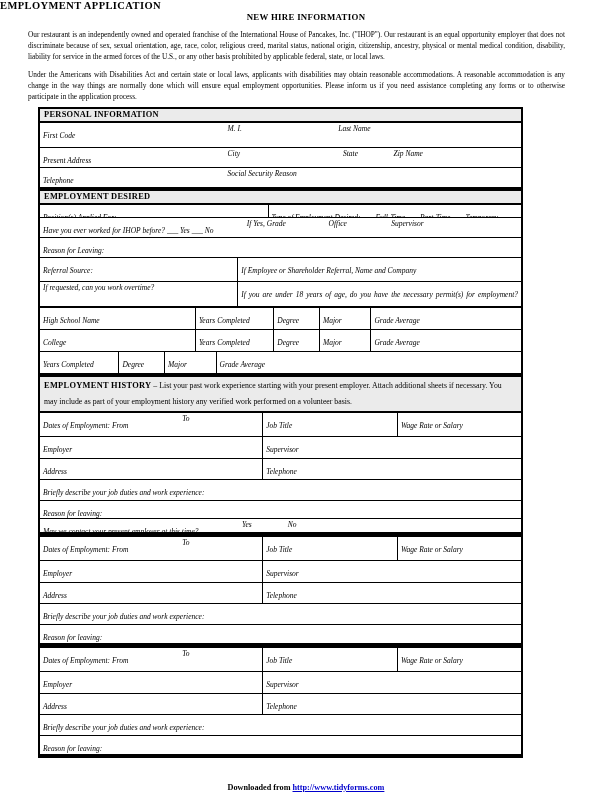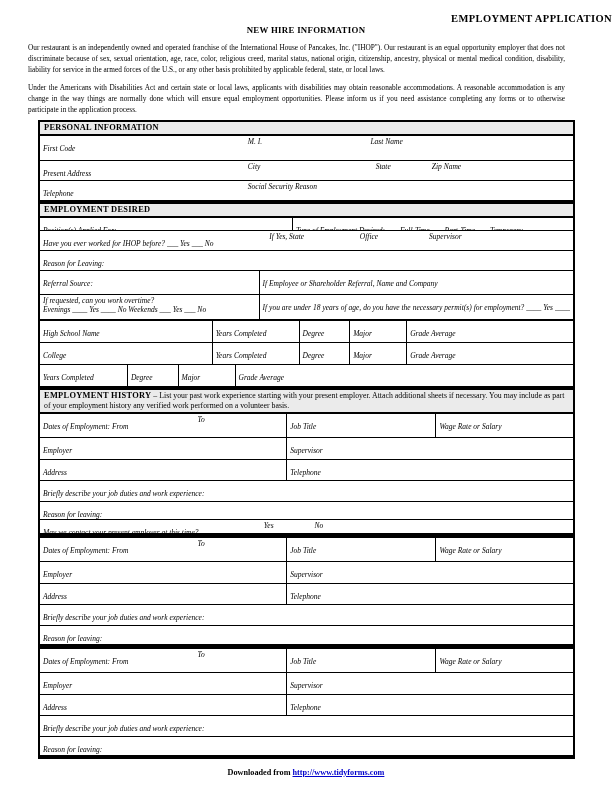--- a/index.html
+++ b/index.html
@@ -1,48 +1,48 @@
 <!DOCTYPE html>
 <html><head>
 <meta charset="utf-8">
 <style>
   html,body { margin:0; padding:0; background:#fff; }
   .page {
     position:relative; width:612px; height:792px; background:#ffffff;
     font-family:"Liberation Serif", serif; color:#000; overflow:hidden;
   }
-  .doc-title { padding-top:13px; text-align:right; font-weight:bold; font-size:10.5px; letter-spacing:.4px; }
+  .doc-title { text-align:left; font-weight:bold; font-size:10.5px; letter-spacing:.4px; }
   .doc-subtitle { text-align:center; font-weight:bold; font-size:8.8px; letter-spacing:.3px; margin-top:1px; }
   .intro { width:537px; margin:8px 37px 0 28px; font-size:7.3px; line-height:10.8px; text-align:justify; }
-  .form { width:537px; margin:4px 23px 0 38px; }
+  .form { width:485px; margin:4px 23px 0 38px; }
   .band {
     box-sizing:border-box; border:2px solid #000; background:#ebebeb;
     font-weight:bold; font-size:8.4px; letter-spacing:.3px; padding:1px 4px; line-height:10px;
   }
-  .band.hist { font-weight:normal; letter-spacing:0; font-size:7.8px; line-height:10px; }
+  .band.hist { font-weight:normal; letter-spacing:0; font-size:7.8px; line-height:16px; }
   .band.hist b { font-size:8.4px; letter-spacing:.3px; }
   .sect { box-sizing:border-box; border:2px solid #000; border-top:0; }
   .sect.last { border-bottom-width:4px; }
   .row { position:relative; box-sizing:border-box; border-bottom:1px solid #000; display:flex; align-items:stretch; }
   .row.nb { border-bottom:0; }
   .cell { position:relative; box-sizing:border-box; padding:1px 3px; overflow:hidden; }
   .cell + .cell { border-left:1px solid #000; }
   .lbl { font-style:italic; font-size:7.5px; line-height:9.5px; }
   .abs { position:absolute; top:1px; }
   .jst { text-align:justify; }
   .sep { height:5px; background:#000; }
   .h13{height:13px}.h18{height:18px}.h19{height:19px}.h20{height:20px}
   .h21{height:21px}.h22{height:22px}.h24{height:24px}.h25{height:25px}
   .w-pos{flex:0 0 47.3%}.w-typ{flex:0 0 52.7%}
   .w-ref{flex:0 0 41%}.w-refr{flex:0 0 59%}
   .e1{flex:0 0 32.2%}.e2{flex:0 0 16.3%}.e3{flex:0 0 9.5%}.e4{flex:0 0 10.7%}.e5{flex:0 0 31.3%}
   .hd1{flex:0 0 46.2%}.hd2{flex:0 0 28%}.hd3{flex:0 0 25.8%}
   .hw1{flex:0 0 46.2%}.hw2{flex:0 0 53.8%}
   .full{flex:0 0 100%}
-  .footer { margin-top:9px; text-align:center; font-size:8.2px; font-weight:bold; font-family:"Liberation Serif",serif; }
+  .footer { margin-top:25px; text-align:center; font-size:8.2px; font-weight:bold; font-family:"Liberation Serif",serif; }
   .footer .link { color:#0000cc; cursor:pointer; }
 </style>
 </head>
 <body>
 
 <div class="page">
 
   <div class="doc-title">EMPLOYMENT APPLICATION</div>
   <div class="doc-subtitle">NEW HIRE INFORMATION</div>
 
@@ -82,42 +82,41 @@
         <div class="cell w-pos">
           <span class="lbl">Position(s) Applied For:</span>
         </div>
         <div class="cell w-typ">
           <span class="lbl">Type of Employment Desired:   ___ Full-Time    ___ Part-Time    ___ Temporary</span>
         </div>
       </div>
       <div class="row h20">
         <div class="cell full">
           <span class="lbl">Have you ever worked for IHOP before?  ___ Yes    ___ No</span>
-          <span class="lbl abs" style="left:43%">If Yes, State</span>
+          <span class="lbl abs" style="left:43%">If Yes, Grade</span>
           <span class="lbl abs" style="left:60%">Office</span>
           <span class="lbl abs" style="left:73%">Supervisor</span>
         </div>
       </div>
       <div class="row h20">
         <div class="cell full">
           <span class="lbl">Reason for Leaving:</span>
         </div>
       </div>
       <div class="row h24">
         <div class="cell w-ref">
           <span class="lbl">Referral Source:</span>
         </div>
         <div class="cell w-refr">
           <span class="lbl">If Employee or Shareholder Referral, Name and  Company</span>
         </div>
       </div>
       <div class="row h24 nb">
         <div class="cell w-ref">
           <div class="lbl">If requested, can you work overtime?</div>
-          <div class="lbl">Evenings  ____ Yes   ____ No       Weekends   ___ Yes   ___ No</div>
         </div>
         <div class="cell w-refr jst">
           <span class="lbl">If you are under 18 years of age, do you have the necessary permit(s) for employment?      ____ Yes      ____ No</span>
         </div>
       </div>
     </div>
 
     <div class="sect">
       <div class="row h22">
         <div class="cell e1"><span class="lbl">High School Name</span></div>

